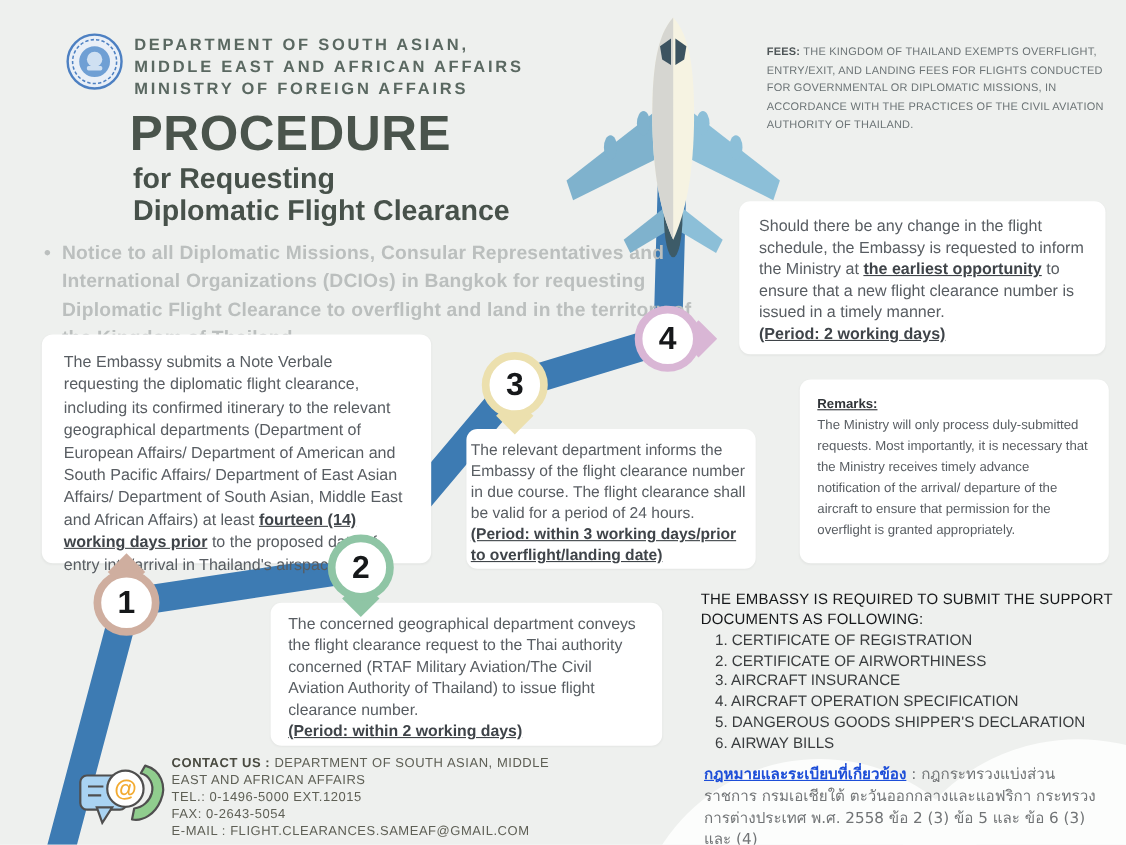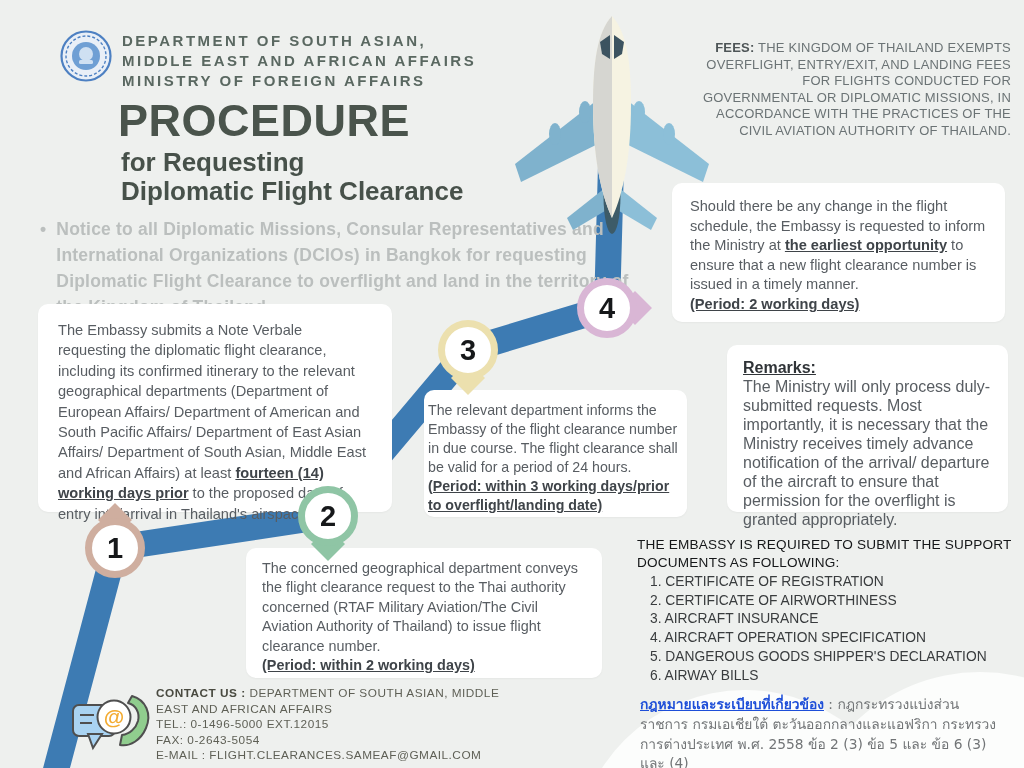--- a/index.html
+++ b/index.html
@@ -21,38 +21,38 @@
          letter-spacing:.5px;color:#4a544c;}
   #subtitle{position:absolute;left:121px;top:148px;z-index:2;font-size:26px;line-height:29px;
             font-weight:700;color:#47514a;}
 
   
   #notice{position:absolute;left:40px;top:216px;width:600px;z-index:2;display:flex;gap:10px;
           font-size:17.5px;line-height:26px;font-weight:700;letter-spacing:.2px;color:#bbbfbe;}
   #notice .bullet{flex:0 0 auto;}
 
   
-  #fees{position:absolute;left:697px;top:40px;width:314px;z-index:2;font-size:13px;
-        line-height:16.6px;letter-spacing:.2px;color:#6b7375;text-align:right;}
+  #fees{position:absolute;left:697px;top:40px;width:314px;z-index:2;font-size:10px;
+        line-height:16.6px;letter-spacing:.2px;color:#6b7375;}
   #fees .b{font-weight:700;color:#4e5557;}
 
   
   .card{position:absolute;background:#ffffff;border-radius:10px;z-index:2;
         color:#585d62;box-shadow:0 1px 2px rgba(0,0,0,.04);}
   .card .em{font-weight:700;text-decoration:underline;color:#3f4449;}
   #card1{left:38px;top:304px;width:316px;height:176px;padding:16px 18px 16px 20px;
          font-size:14.6px;line-height:20.4px;}
   #card2{left:246px;top:548px;width:324px;height:108px;padding:11px 16px;
          font-size:14.4px;line-height:19.4px;}
   #card3{left:424px;top:390px;width:255px;height:105px;padding:11px 4px;
          font-size:14.2px;line-height:19px;}
   #card4{left:672px;top:183px;width:297px;height:111px;padding:14px 18px;
          font-size:14.6px;line-height:19.6px;}
   #remarks{left:727px;top:345px;width:249px;height:141px;padding:13px 16px;
-           font-size:16px;line-height:19px;}
+           font-size:12px;line-height:19px;}
   #remarks .hd{font-weight:700;text-decoration:underline;color:#303438;}
 
   
   .marker{position:absolute;width:60px;height:60px;z-index:4;}
   .marker .circle{position:absolute;left:0;top:0;width:46px;height:46px;border-radius:50%;
         background:#fff;border:7px solid #ccc;display:flex;align-items:center;justify-content:center;
         font-size:29px;font-weight:700;color:#16181a;z-index:1;}
   .marker .pointer{position:absolute;width:24px;height:24px;transform:rotate(45deg);z-index:0;}
   .marker .pointer.up{left:18px;top:-10px;}
   .marker .pointer.down{left:18px;bottom:-10px;}

